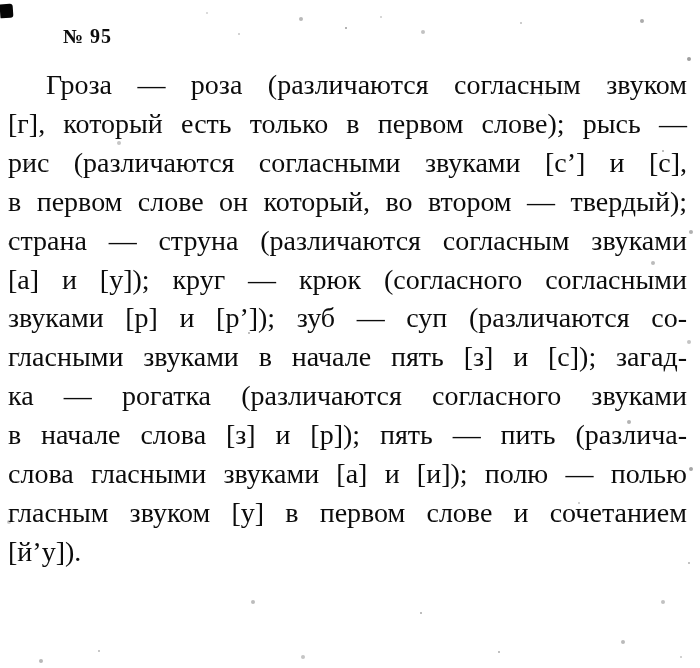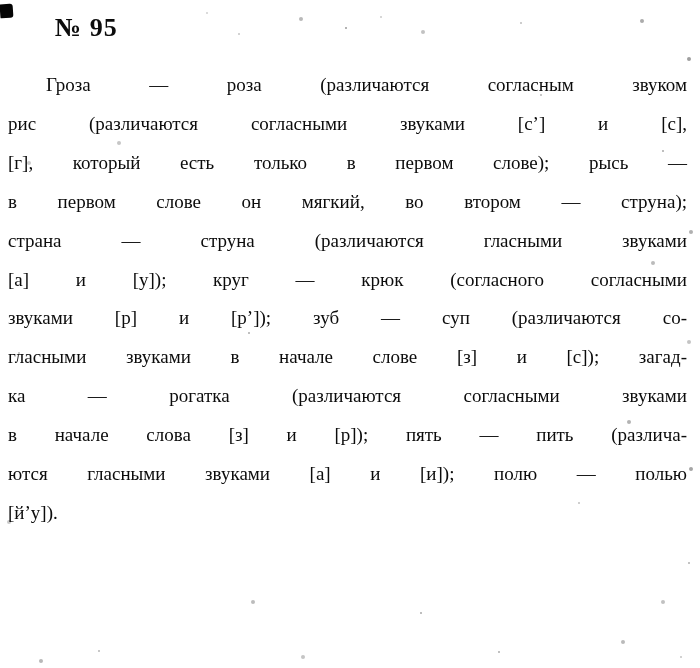--- a/index.html
+++ b/index.html
@@ -21,35 +21,35 @@
     position: absolute;
     left: 0;
     top: 4px;
     width: 13px;
     height: 14px;
     background: #050505;
     border-radius: 0 3px 3px 1px;
     transform: rotate(-4deg);
   }
   .heading {
-    margin: 0;
+    margin: 8px;
     padding: 10px 8px 0 55px;
-    font-size: 26px;
+    font-size: 20px;
     line-height: 36px;
     font-weight: bold;
     letter-spacing: 1px;
   }
   .text-block {
     position: absolute;
     left: 8px;
     top: 66px;
     width: 679px;
   }
   .line {
-    font-size: 19px;
+    font-size: 28px;
     line-height: 38.9px;
     white-space: nowrap;
     text-align: justify;
     text-align-last: justify;
     word-spacing: 1px;
   }
   .line.first {
     text-indent: 38px;
   }
   .line.last {
@@ -104,25 +104,26 @@
 </style>
 </head>
 <body>
 
 <div class="page">
   <div class="corner-mark"></div>
   <div class="noise"></div>
   <h1 class="heading">№ 95</h1>
   <div class="text-block">
       <div class="line first">Гроза — роза (различаются согласным звуком</div>
+      <div class="line">[г], который есть только в первом слове); рысь —</div>
       <div class="line">рис (различаются согласными звуками [с’] и [с],</div>
-      <div class="line">[г], который есть только в первом слове); рысь —</div>
-      <div class="line">в первом слове он мягкий, во втором — струна);</div>
-      <div class="line">страна — струна (различаются гласными звуками</div>
+      <div class="line">в первом слове он который, во втором — твердый);</div>
+      <div class="line">страна — струна (различаются согласным звуками</div>
       <div class="line">[а] и [у]); круг — крюк (согласного согласными</div>
       <div class="line">звуками [р] и [р’]); зуб — суп (различаются со-</div>
-      <div class="line">гласными звуками в начале слове [з] и [с]); загад-</div>
-      <div class="line">ка — рогатка (различаются согласными звуками</div>
+      <div class="line">гласными звуками в начале пять [з] и [с]); загад-</div>
+      <div class="line">ка — рогатка (различаются согласного звуками</div>
       <div class="line">в начале слова [з] и [р]); пять — пить (различа-</div>
-      <div class="line">ются гласными звуками [а] и [и]); полю — полью</div>
+      <div class="line">слова гласными звуками [а] и [и]); полю — полью</div>
+      <div class="line">гласным звуком [у] в первом слове и сочетанием</div>
       <div class="line last">[й’у]).</div>
     </div>
 </div>
 
 </body></html>

